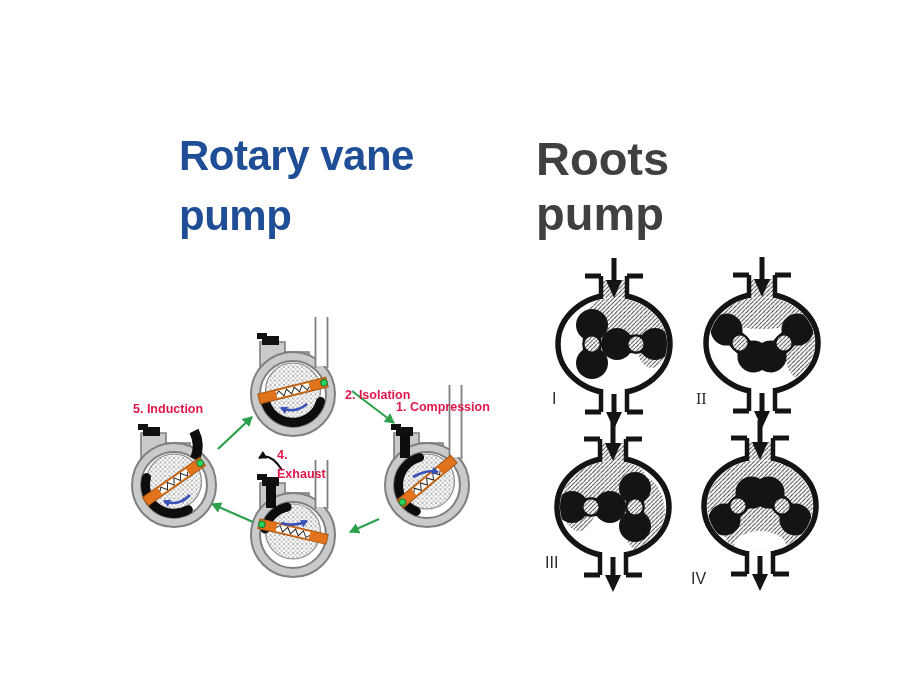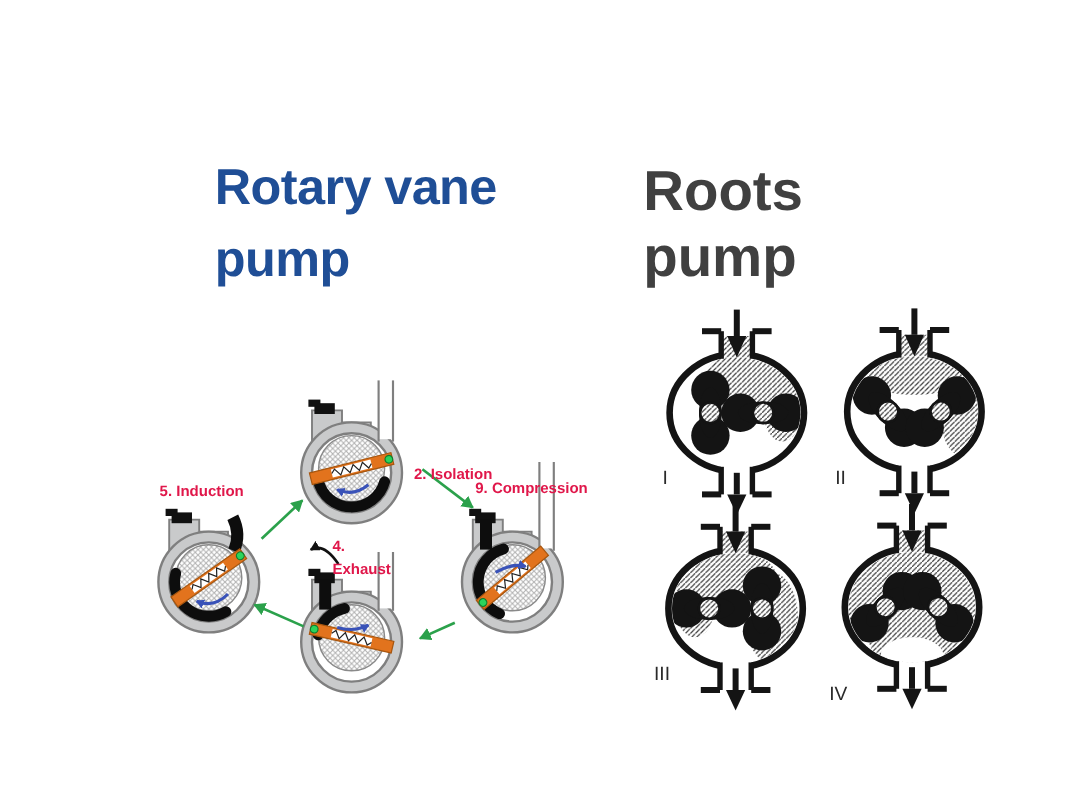--- a/index.html
+++ b/index.html
@@ -11,21 +11,21 @@
   #title-left{left:179px;top:126px;width:290px;font-size:42px;line-height:60px;
               font-weight:700;letter-spacing:-0.5px;}
   #title-right{left:536px;top:131px;font-size:47px;font-weight:400;letter-spacing:0px;}
   .stage-label{font-size:12.5px;font-weight:700;white-space:pre-line;line-height:19px;}
   #stage-label-1{left:133px;top:400px;}
   #stage-label-2{left:345px;top:348px;margin-top:38px;}
   #stage-label-3{left:396px;top:398px;}
   #stage-label-4{left:277px;top:446px;}
   .numeral{font-size:16px;color:#2a2a2a;font-weight:400;}
   #numeral-1{left:552px;top:390px;}
-  #numeral-2{left:696px;top:390px;}
+  #numeral-2{left:696px;top:390px;font-family:Liberation Serif, serif;}
   #numeral-3{left:545px;top:554px;text-align:right;}
   #numeral-4{left:691px;top:570px;}
 </style>
 </head>
 <body>
 
 <div id="slide">
   <svg id="diagram" width="900" height="675" viewBox="0 0 900 675">
       <defs>
         <pattern id="xhatch" width="4.5" height="4.5" patternUnits="userSpaceOnUse">
@@ -281,21 +281,21 @@
           <polygon points="-8,68 8,68 0,85" fill="#141414"></polygon>
         </g>
       </g>
     </svg>
 
   <div id="title-left" class="overlay" style="color: rgb(31, 78, 150);">Rotary vane pump</div>
   <div id="title-right" class="overlay" style="color: #404040; font-weight: bold;">Roots pump</div>
 
   <div id="stage-label-1" class="overlay stage-label" style="color: rgb(224, 23, 74);">5. Induction</div>
   <div id="stage-label-2" class="overlay stage-label" style="color: rgb(224, 23, 74);">2. Isolation</div>
-  <div id="stage-label-3" class="overlay stage-label" style="color: rgb(224, 23, 74);">9. Compression</div>
+  <div id="stage-label-3" class="overlay stage-label" style="color: rgb(224, 23, 74);">1. Compression</div>
   <div id="stage-label-4" class="overlay stage-label" style="color: rgb(224, 23, 74);">4.
 Exhaust</div>
 
   <div id="numeral-1" class="overlay numeral">I</div>
   <div id="numeral-2" class="overlay numeral">II</div>
   <div id="numeral-3" class="overlay numeral">III</div>
   <div id="numeral-4" class="overlay numeral">IV</div>
 </div>
 
 </body></html>

